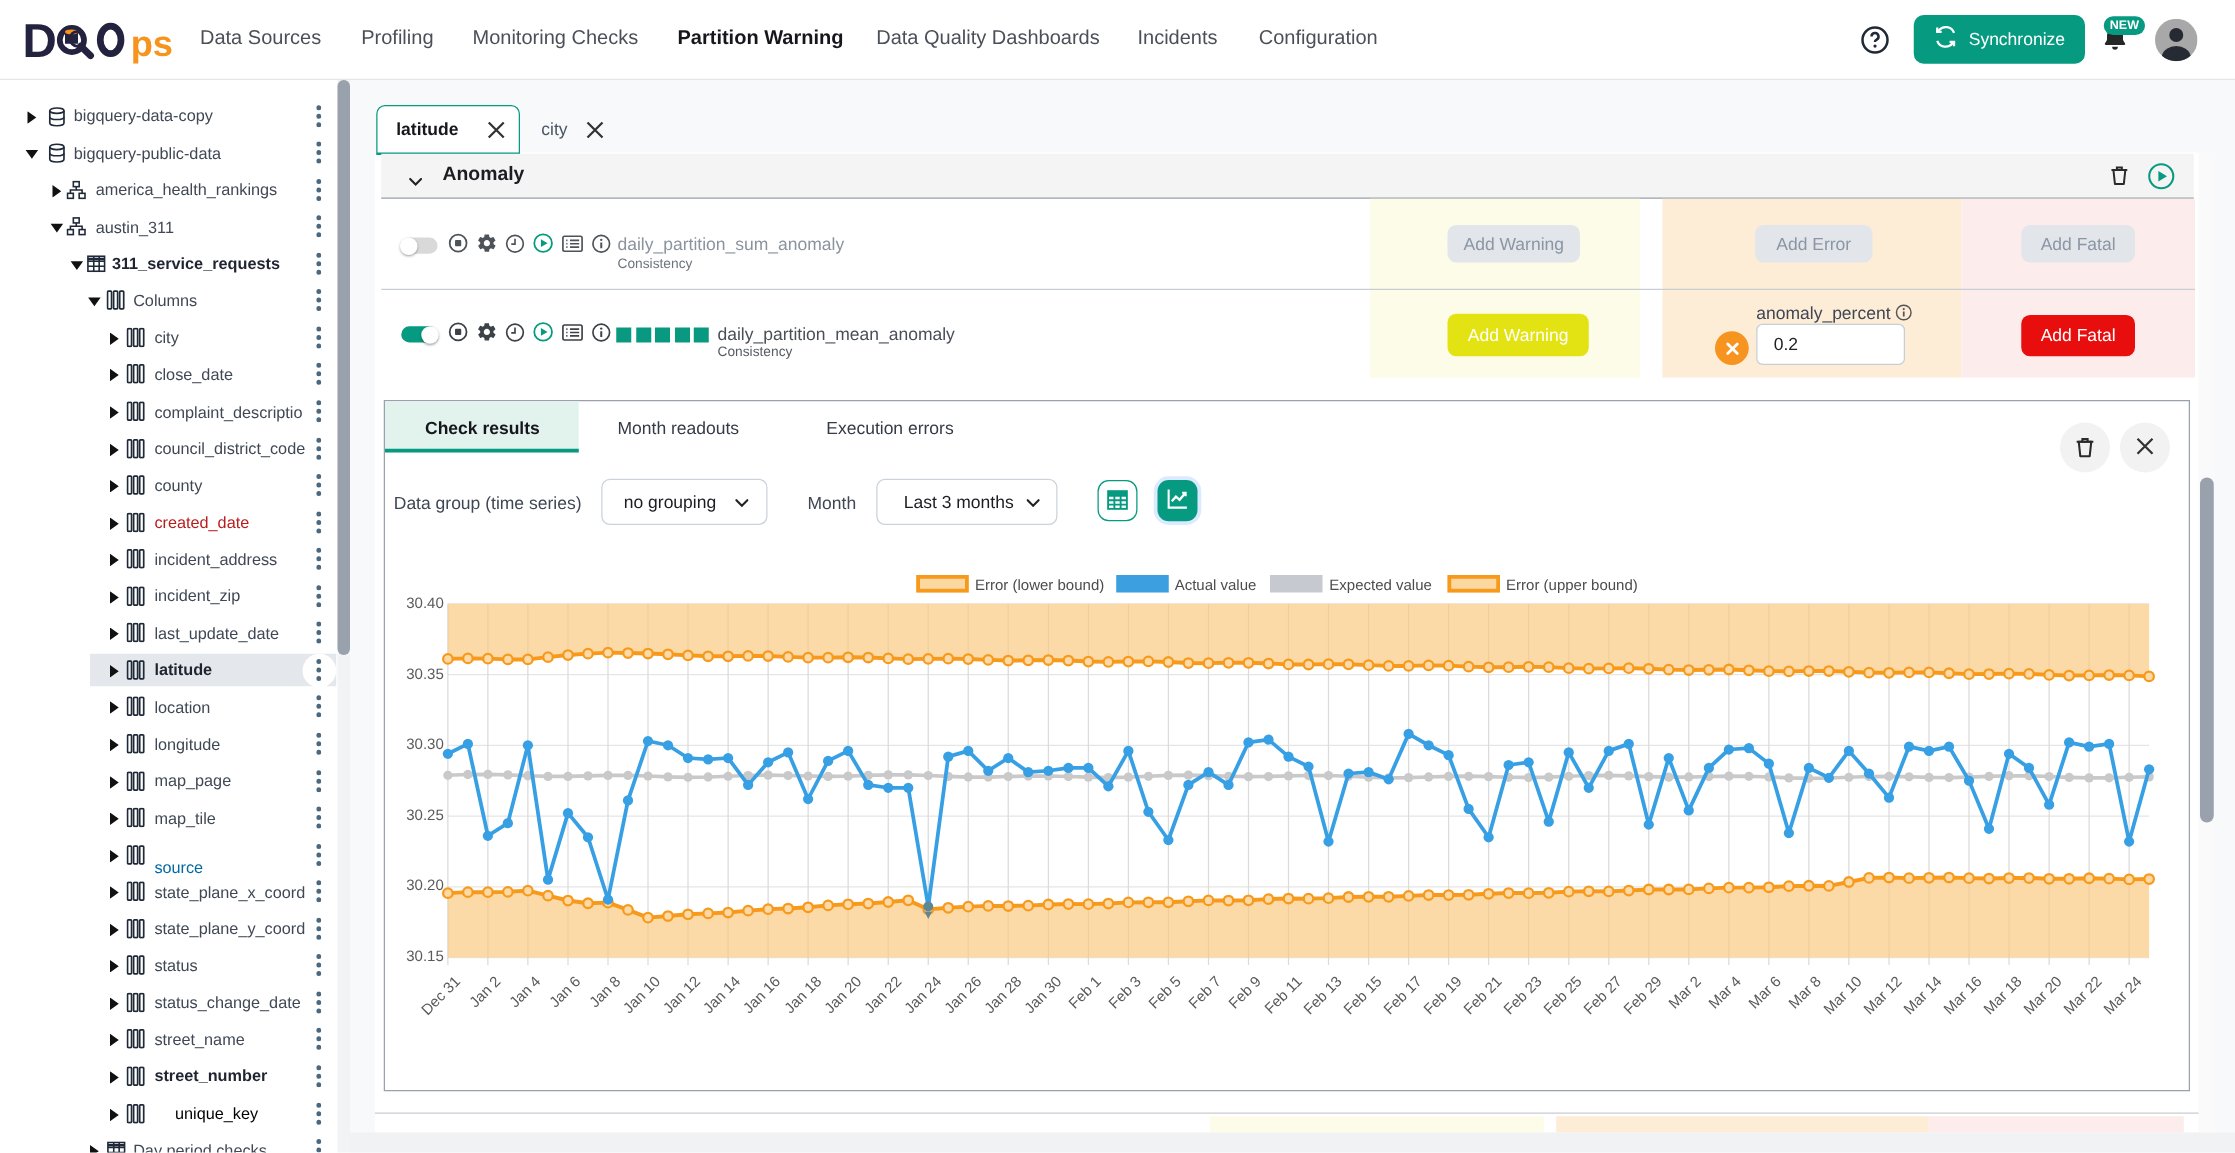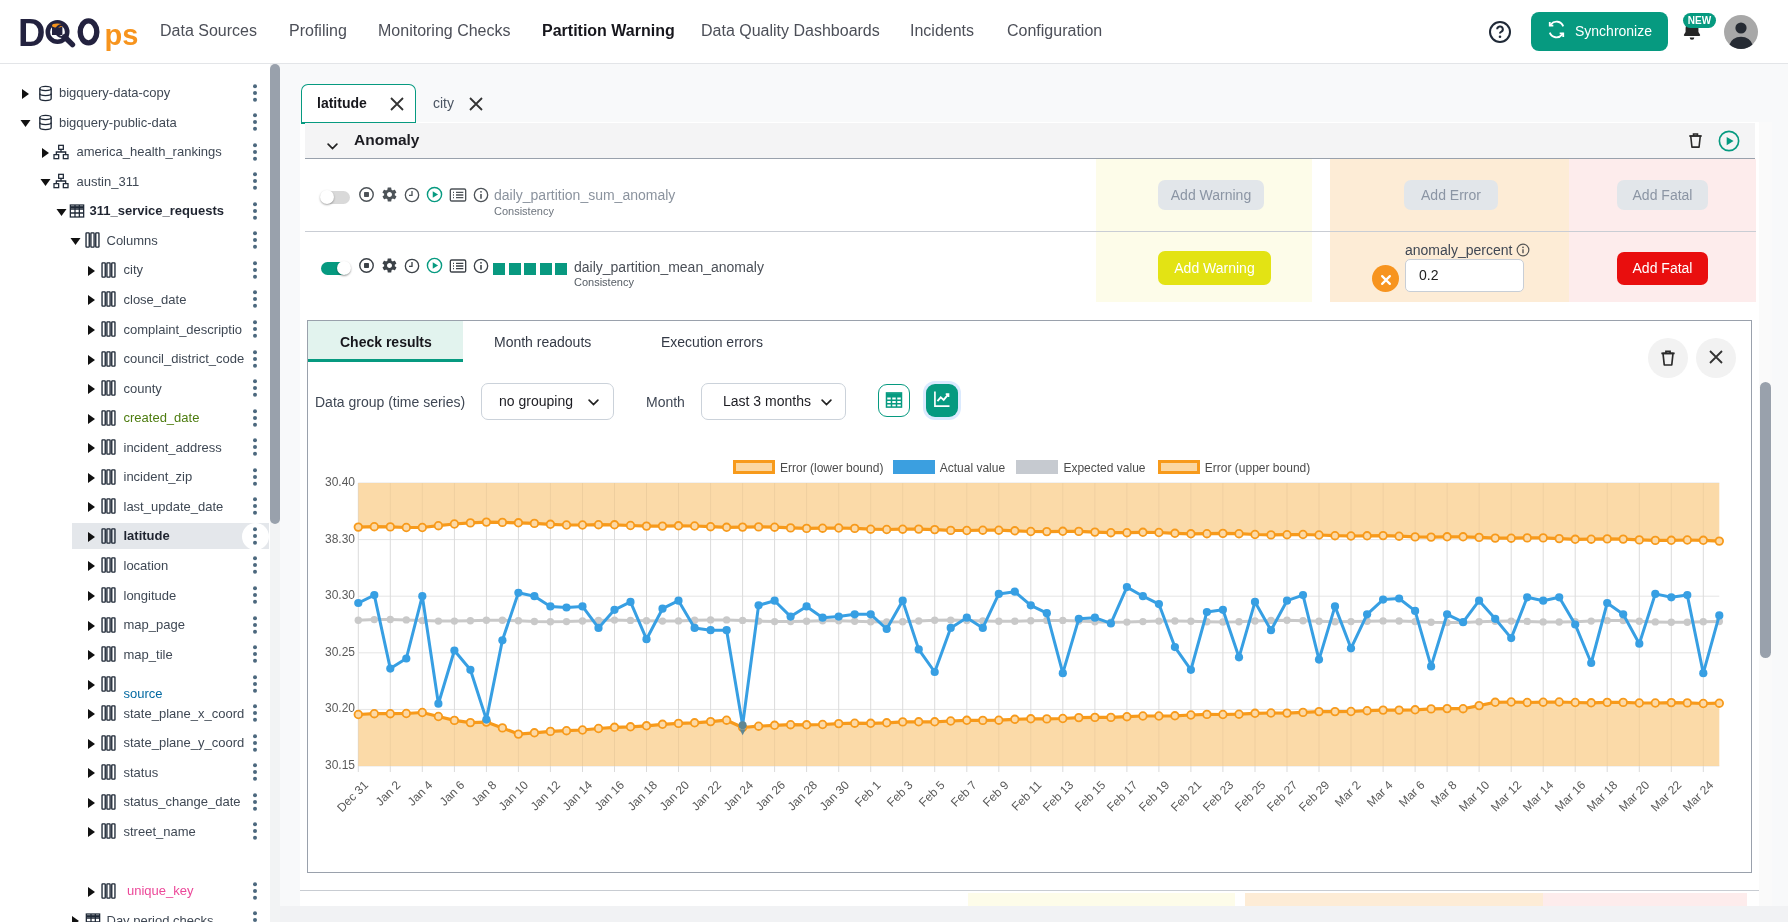--- a/index.html
+++ b/index.html
@@ -233,21 +233,21 @@
     </div>
 <div class="trow" style="top:339.7px">
       <span style="position:absolute;left:85.5px;top:8px"><svg width="10" height="10" viewBox="0 0 10 10">
           <path d="M2 0 L9 5 L2 10 Z" fill="#111"></path>
         </svg></span>
       <span style="position:absolute;left:100.5px;top:6px"><svg width="15" height="16" viewBox="0 0 24 26" fill="none" stroke="#1f2937" stroke-width="2.2">
           <rect x="1.5" y="1.5" width="5.2" height="23" rx="1"></rect>
           <rect x="9.4" y="1.5" width="5.2" height="23" rx="1"></rect>
           <rect x="17.3" y="1.5" width="5.2" height="23" rx="1"></rect>
         </svg></span>
-      <span style="position:absolute;left:123.5px;top:6.5px;color:#4d7c0f">created_date</span>
+      <span style="position:absolute;left:123.5px;top:6.5px;color:#b91c1c">created_date</span>
 <span style="position:absolute;left:253px;top:5px"><svg width="4" height="18" viewBox="0 0 4 18" fill="#4c687e">
           <circle cx="2" cy="2.2" r="2"></circle>
           <circle cx="2" cy="9" r="2"></circle>
           <circle cx="2" cy="15.8" r="2"></circle>
         </svg></span>
     </div>
 <div class="trow" style="top:369.2px">
       <span style="position:absolute;left:85.5px;top:8px"><svg width="10" height="10" viewBox="0 0 10 10">
           <path d="M2 0 L9 5 L2 10 Z" fill="#111"></path>
         </svg></span>
@@ -466,30 +466,46 @@
           <rect x="9.4" y="1.5" width="5.2" height="23" rx="1"></rect>
           <rect x="17.3" y="1.5" width="5.2" height="23" rx="1"></rect>
         </svg></span>
       <span style="position:absolute;left:123.5px;top:6.5px;color:#3f4854">street_name</span>
 <span style="position:absolute;left:253px;top:5px"><svg width="4" height="18" viewBox="0 0 4 18" fill="#4c687e">
           <circle cx="2" cy="2.2" r="2"></circle>
           <circle cx="2" cy="9" r="2"></circle>
           <circle cx="2" cy="15.8" r="2"></circle>
         </svg></span>
     </div>
+<div class="trow" style="top:782.9px">
+      <span style="position:absolute;left:85.5px;top:8px"><svg width="10" height="10" viewBox="0 0 10 10">
+          <path d="M2 0 L9 5 L2 10 Z" fill="#111"></path>
+        </svg></span>
+      <span style="position:absolute;left:100.5px;top:6px"><svg width="15" height="16" viewBox="0 0 24 26" fill="none" stroke="#1f2937" stroke-width="2.2">
+          <rect x="1.5" y="1.5" width="5.2" height="23" rx="1"></rect>
+          <rect x="9.4" y="1.5" width="5.2" height="23" rx="1"></rect>
+          <rect x="17.3" y="1.5" width="5.2" height="23" rx="1"></rect>
+        </svg></span>
+      <span style="position:absolute;left:123.5px;top:6.5px;font-weight:bold;color:#1f2430">street_number</span>
+<span style="position:absolute;left:253px;top:5px"><svg width="4" height="18" viewBox="0 0 4 18" fill="#4c687e">
+          <circle cx="2" cy="2.2" r="2"></circle>
+          <circle cx="2" cy="9" r="2"></circle>
+          <circle cx="2" cy="15.8" r="2"></circle>
+        </svg></span>
+    </div>
 <div class="trow" style="top:812.5px">
       <span style="position:absolute;left:85.5px;top:8px"><svg width="10" height="10" viewBox="0 0 10 10">
           <path d="M2 0 L9 5 L2 10 Z" fill="#111"></path>
         </svg></span>
       <span style="position:absolute;left:100.5px;top:6px"><svg width="15" height="16" viewBox="0 0 24 26" fill="none" stroke="#1f2937" stroke-width="2.2">
           <rect x="1.5" y="1.5" width="5.2" height="23" rx="1"></rect>
           <rect x="9.4" y="1.5" width="5.2" height="23" rx="1"></rect>
           <rect x="17.3" y="1.5" width="5.2" height="23" rx="1"></rect>
         </svg></span>
-      <span style="position:absolute;left:127px;top:6.5px;color:#ec4899">unique_key</span>
+      <span style="position:absolute;left:140px;top:6.5px;color:#000000">unique_key</span>
 <span style="position:absolute;left:253px;top:5px"><svg width="4" height="18" viewBox="0 0 4 18" fill="#4c687e">
           <circle cx="2" cy="2.2" r="2"></circle>
           <circle cx="2" cy="9" r="2"></circle>
           <circle cx="2" cy="15.8" r="2"></circle>
         </svg></span>
     </div>
 <div class="trow" style="top:842.0px">
       <span style="position:absolute;left:69.5px;top:8px"><svg width="10" height="10" viewBox="0 0 10 10">
           <path d="M2 0 L9 5 L2 10 Z" fill="#111"></path>
         </svg></span>
@@ -1000,21 +1016,21 @@
       <circle cx="1623.2" cy="614.3" r="4.1" fill="#379fe3"></circle>
       <circle cx="1639.3" cy="643.7" r="4.1" fill="#379fe3"></circle>
       <circle cx="1655.3" cy="593.9" r="4.1" fill="#379fe3"></circle>
       <circle cx="1671.3" cy="597.3" r="4.1" fill="#379fe3"></circle>
       <circle cx="1687.3" cy="595.1" r="4.1" fill="#379fe3"></circle>
       <circle cx="1703.3" cy="673.2" r="4.1" fill="#379fe3"></circle>
       <circle cx="1719.3" cy="615.4" r="4.1" fill="#379fe3"></circle>
     </g>
 </svg>
 <div class="ylab" style="top:475px">30.40</div>
-<div class="ylab" style="top:532px">38.30</div>
+<div class="ylab" style="top:532px">30.35</div>
 <div class="ylab" style="top:588px">30.30</div>
 <div class="ylab" style="top:645px">30.25</div>
 <div class="ylab" style="top:701px">30.20</div>
 <div class="ylab" style="top:758px">30.15</div>
 <div class="xlab" style="right:1422px">Dec 31</div>
 <div class="xlab" style="right:1390px">Jan 2</div>
 <div class="xlab" style="right:1358px">Jan 4</div>
 <div class="xlab" style="right:1326px">Jan 6</div>
 <div class="xlab" style="right:1294px">Jan 8</div>
 <div class="xlab" style="right:1262px">Jan 10</div>

